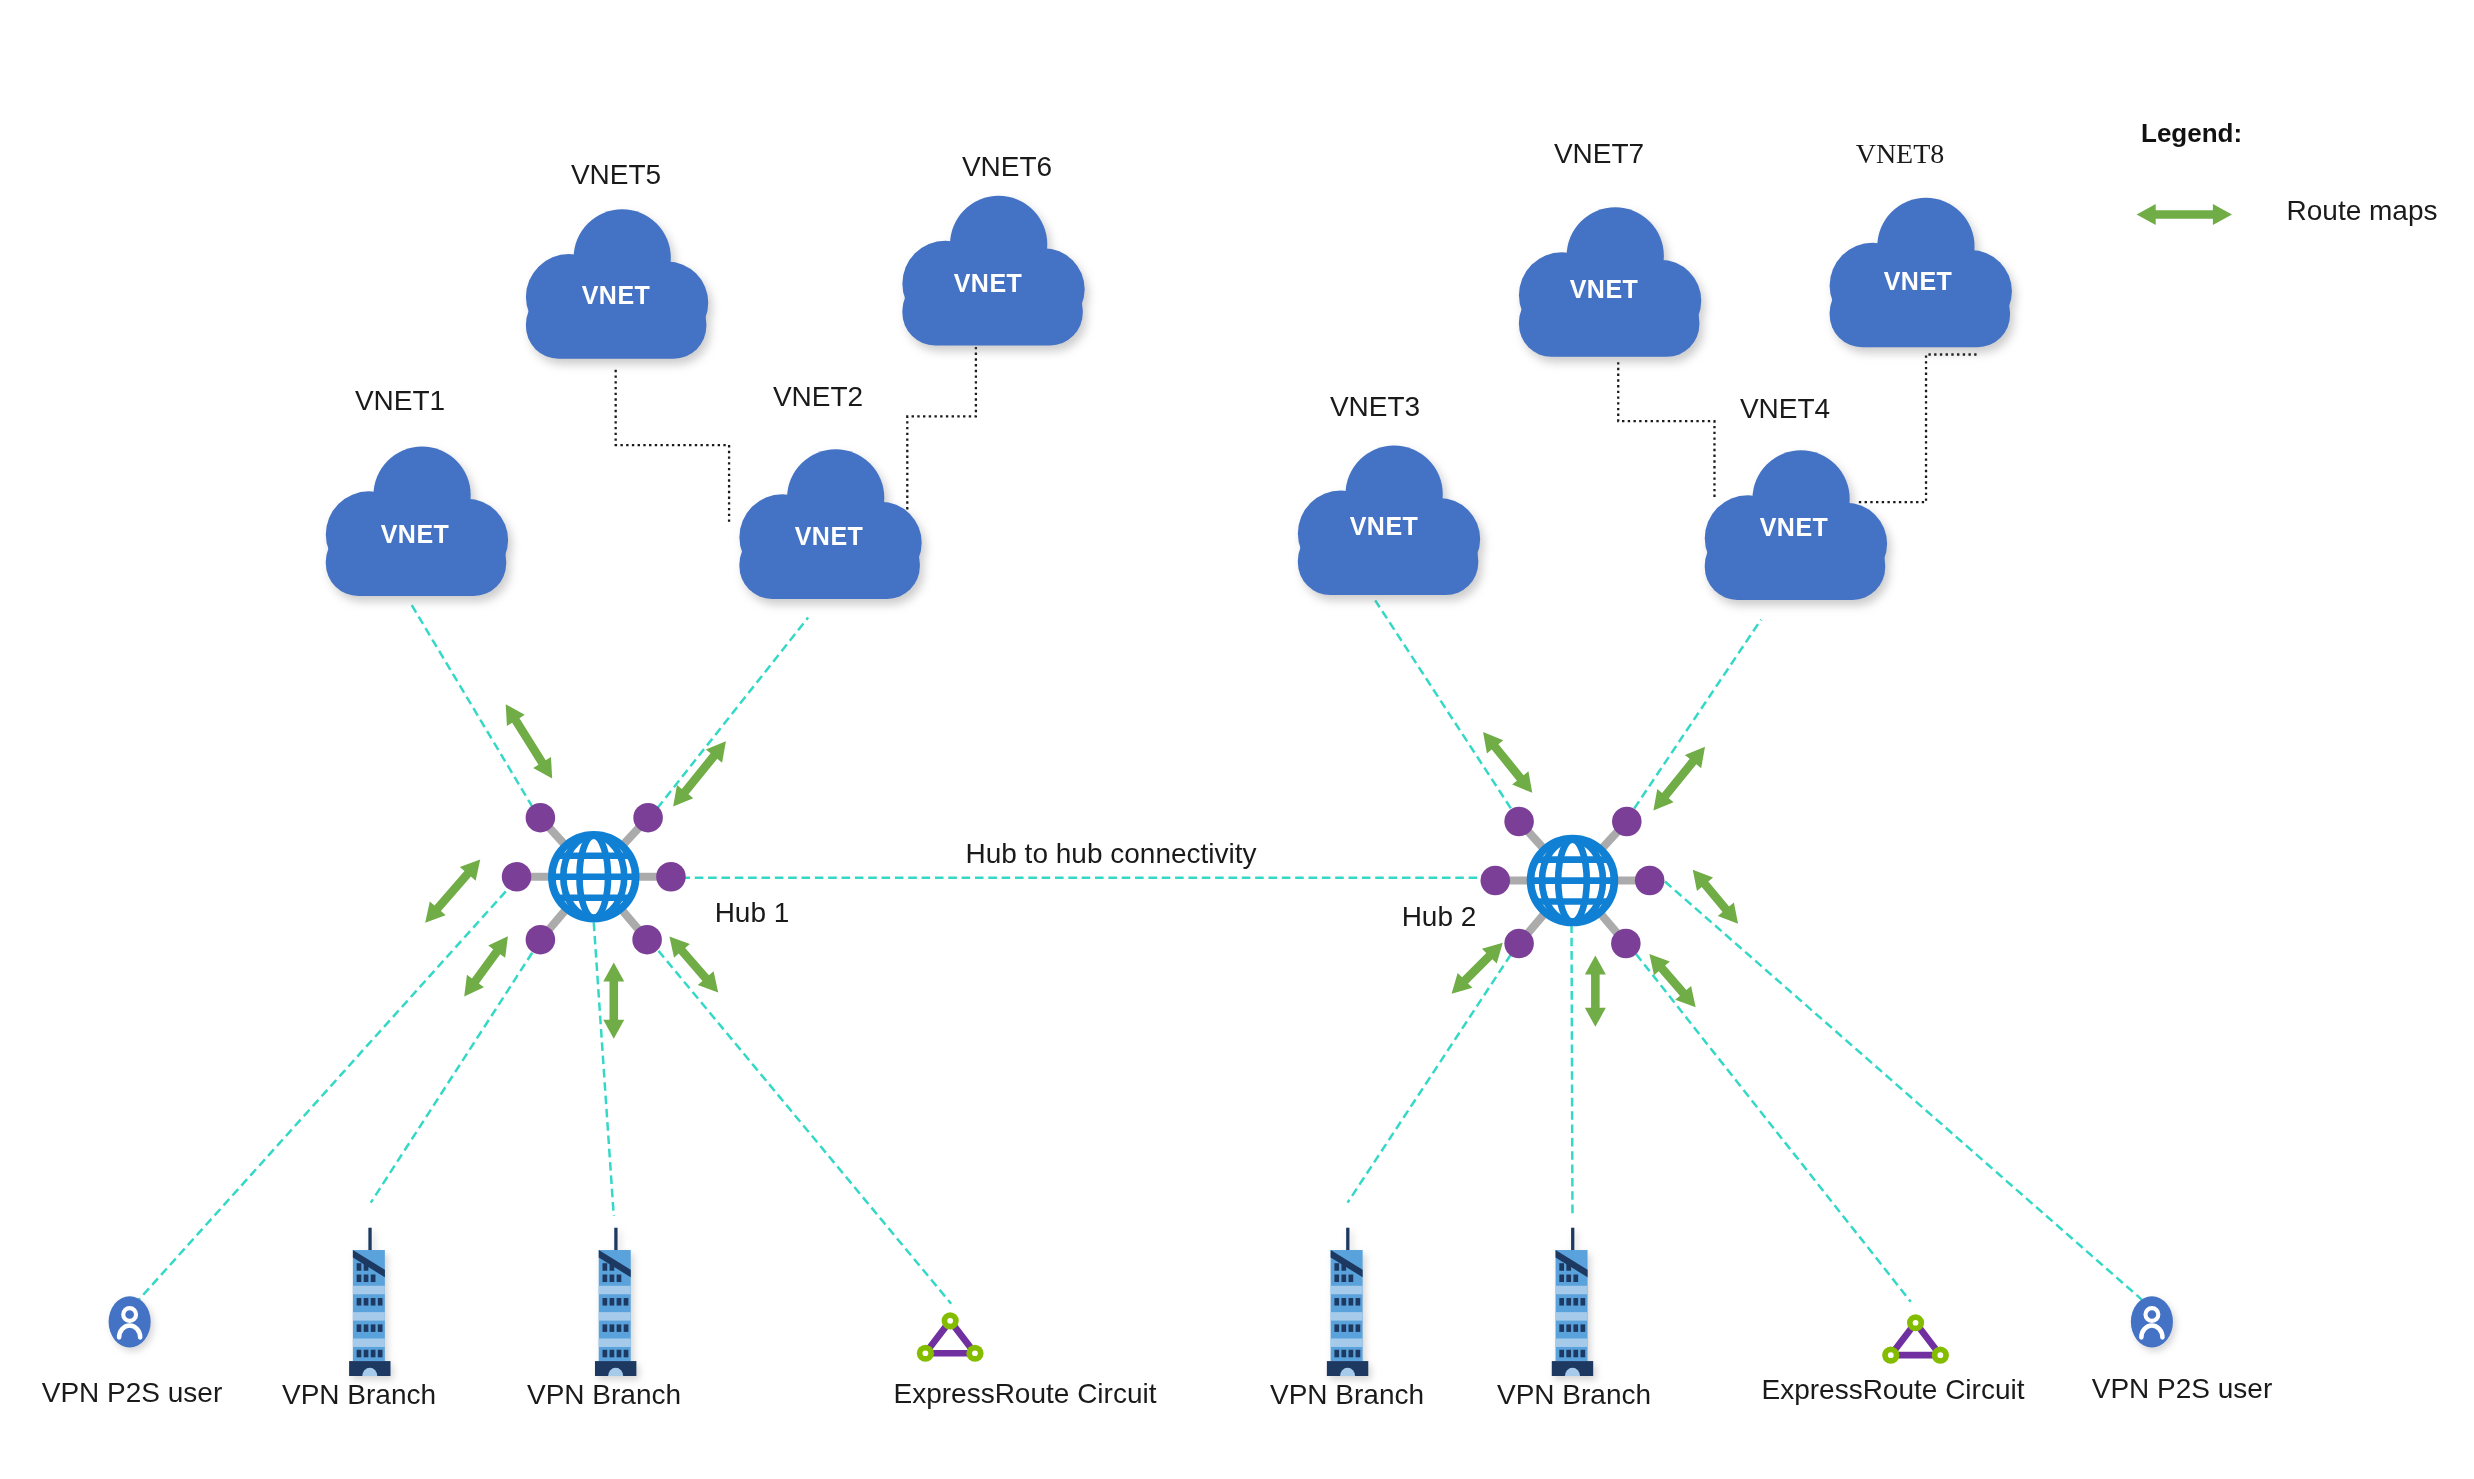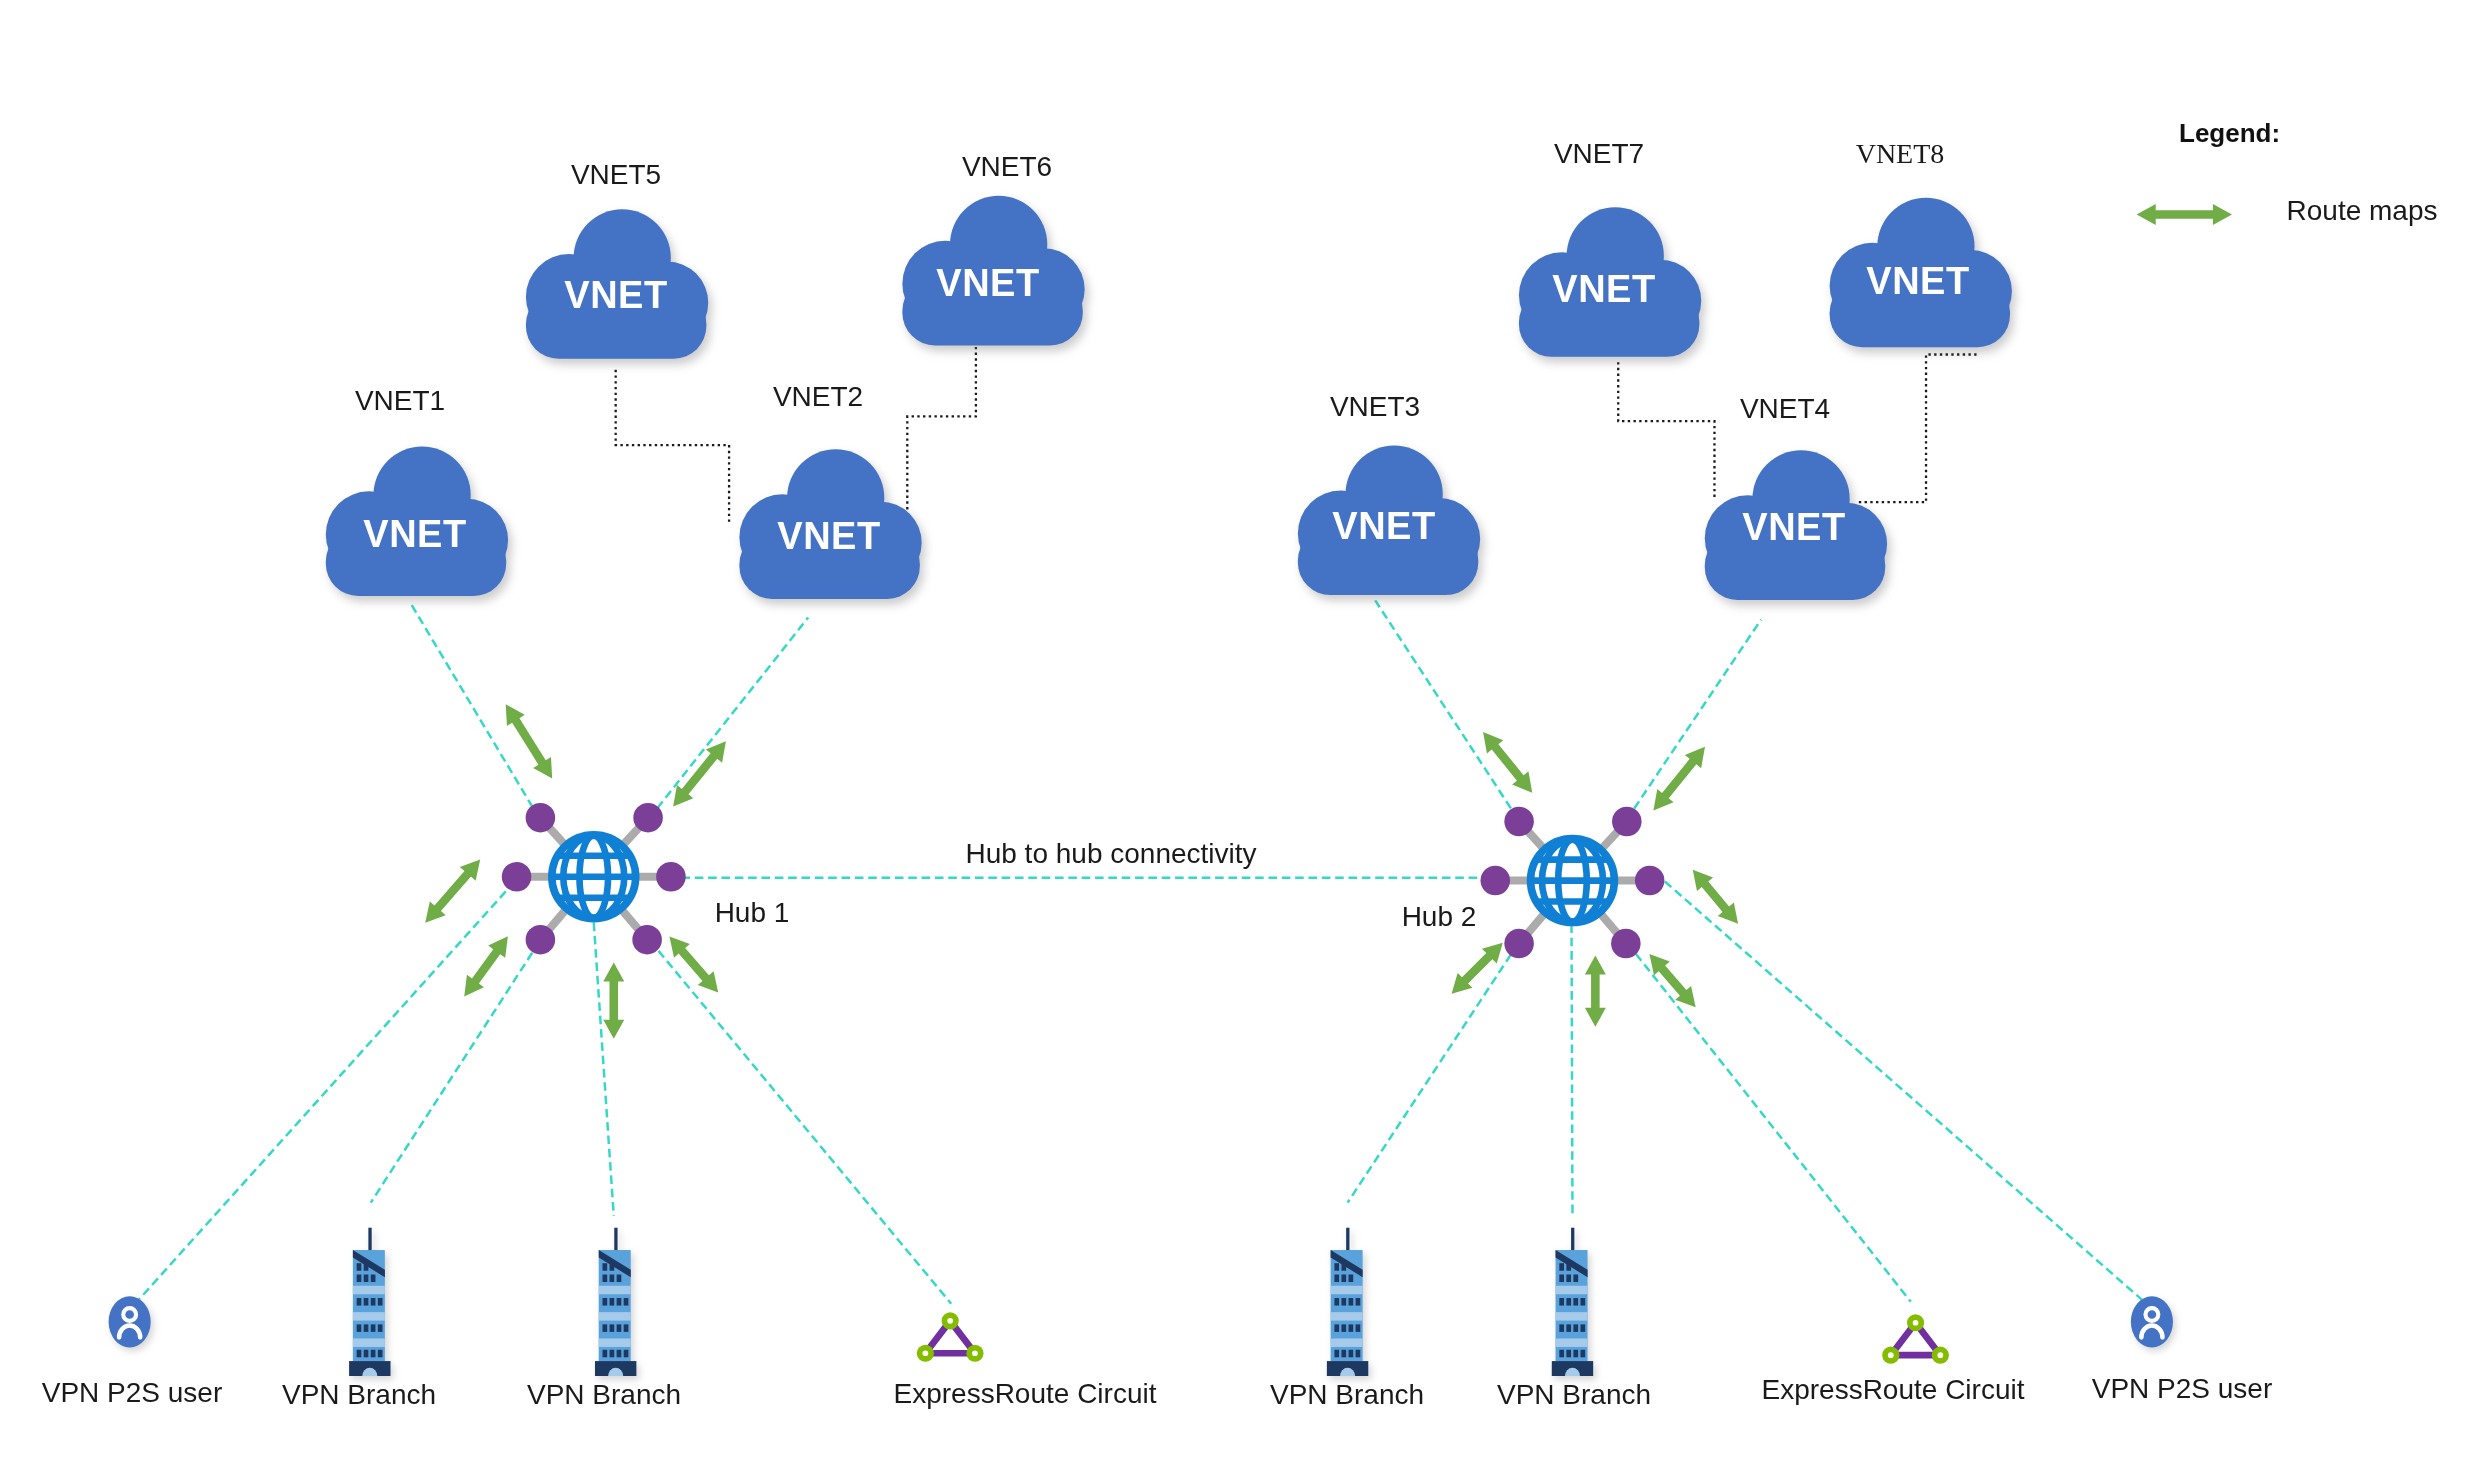--- a/index.html
+++ b/index.html
@@ -3,21 +3,21 @@
 <meta charset="utf-8">
 <style>
   html,body{margin:0;padding:0;background:#fff;}
   .stage{position:relative;width:2475px;height:1480px;background:#fff;overflow:hidden;
          font-family:"Liberation Sans",sans-serif;}
   .layer{position:absolute;left:0;top:0;}
   .lbl{position:absolute;transform:translate(-50%,-50%);white-space:nowrap;
        font-size:28px;color:#1a1a1a;}
   .lbl-left{position:absolute;transform:translateY(-50%);white-space:nowrap;
        font-size:26px;color:#111;font-weight:700;}
-  .cloud-text{font-size:38px;font-weight:600;color:#fff;letter-spacing:0.5px;}
+  .cloud-text{font-size:25px;font-weight:600;color:#fff;letter-spacing:0.5px;}
   .shadow{filter:drop-shadow(4px 6px 5px rgba(110,110,110,.35));}
   .soft-shadow{filter:drop-shadow(3px 4px 4px rgba(120,120,120,.3));}
 </style>
 </head>
 <body>
 
 <div class="stage">
 
   <svg class="layer" width="2475" height="1480" viewBox="0 0 2597 1553">
     <defs>
@@ -214,17 +214,17 @@
 
   <div class="lbl" style="left:132px;top:1393px;">VPN P2S user</div>
   <div class="lbl" style="left:359px;top:1395px;">VPN Branch</div>
   <div class="lbl" style="left:604px;top:1395px;">VPN Branch</div>
   <div class="lbl" style="left:1025px;top:1394px;">ExpressRoute Circuit</div>
   <div class="lbl" style="left:1347px;top:1395px;">VPN Branch</div>
   <div class="lbl" style="left:1574px;top:1395px;">VPN Branch</div>
   <div class="lbl" style="left:1893px;top:1390px;">ExpressRoute Circuit</div>
   <div class="lbl" style="left:2182px;top:1389px;">VPN P2S user</div>
 
-  <div class="lbl-left" style="left:2141px;top:133px;margin-left:38px;">Legend:</div>
+  <div class="lbl-left" style="left:2141px;top:133px;">Legend:</div>
   <div class="lbl" style="left:2362px;top:211px;">Route maps</div>
 
 </div>
 
 
 </body></html>

